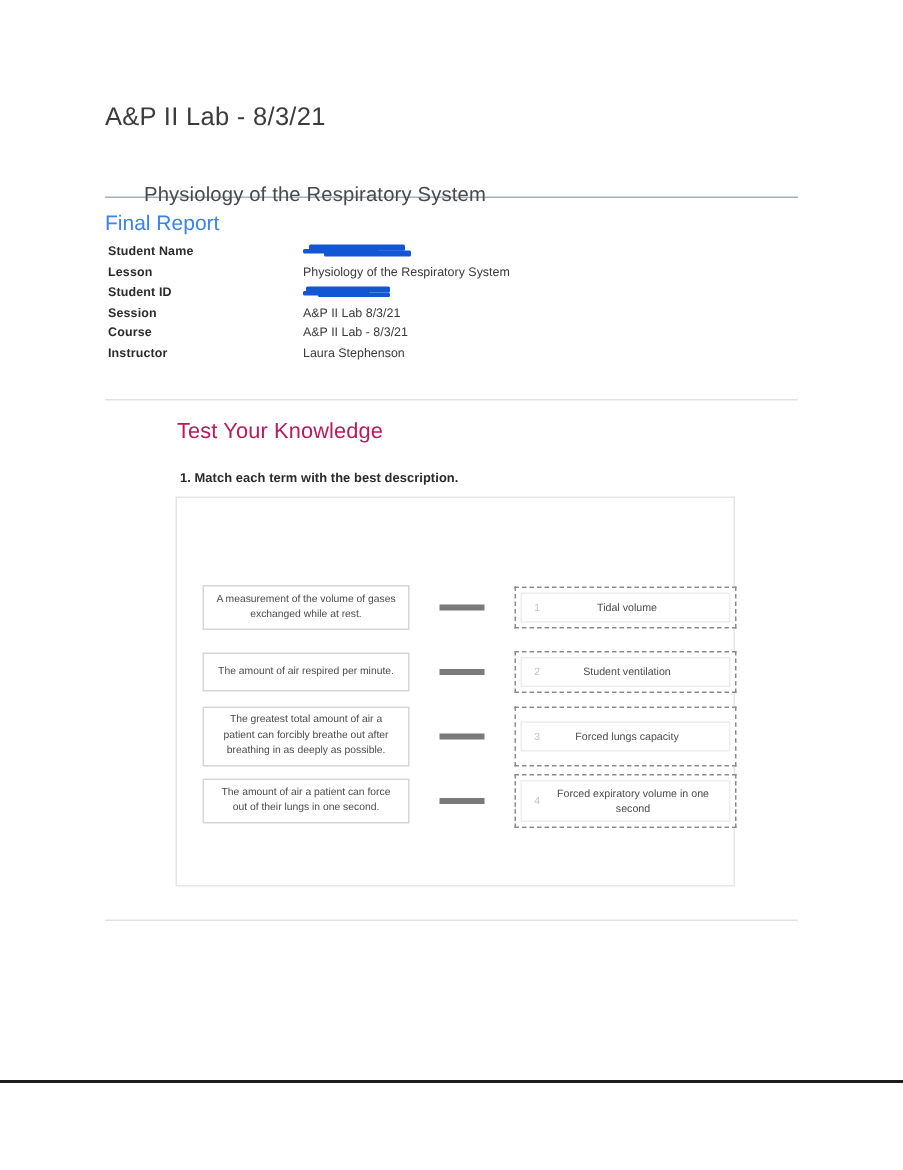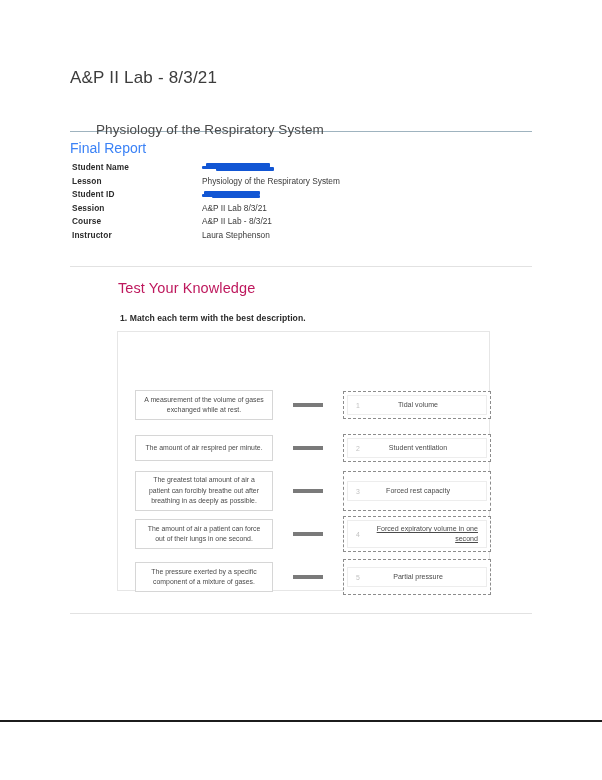--- a/index.html
+++ b/index.html
@@ -242,23 +242,22 @@
   }
   .right-label {
     flex: 1;
     text-align: center;
     font-size: 7.1px;
     line-height: 10px;
     color: #4b4b4b;
     padding-right: 14px;
   }
   .right-label.left-align {
-    text-align: right;
+    text-align: center;
     padding-right: 6px;
-    text-decoration: underline;
   }
 
   
   .footer-rule {
     position: absolute;
     left: 0;
     top: 720px;
     width: 602px;
     height: 1.5px;
     background: #1c1c1c;
@@ -348,46 +347,36 @@
           </div>
         </div>
       </div>
 
       <div class="match-row h3">
         <div class="left-card">The greatest total amount of air a patient can forcibly breathe out after breathing in as deeply as possible.</div>
         <div class="connector"></div>
         <div class="right-card">
           <div class="right-inner">
             <span class="right-num">3</span>
-            <span class="right-label">Forced rest capacity</span>
+            <span class="right-label">Forced lungs capacity</span>
           </div>
         </div>
       </div>
 
       <div class="match-row h4">
         <div class="left-card">The amount of air a patient can force out of their lungs in one second.</div>
         <div class="connector"></div>
         <div class="right-card">
           <div class="right-inner">
             <span class="right-num">4</span>
             <span class="right-label left-align">Forced expiratory volume in one second</span>
           </div>
         </div>
       </div>
 
-      <div class="match-row h5">
-        <div class="left-card">The pressure exerted by a specific component of a mixture of gases.</div>
-        <div class="connector"></div>
-        <div class="right-card">
-          <div class="right-inner">
-            <span class="right-num">5</span>
-            <span class="right-label">Partial pressure</span>
-          </div>
-        </div>
-      </div>
 
     </div>
   </div>
 
   <div class="divider bottom-sec"></div>
 
   <div class="footer-rule"></div>
 
   <div class="footer">
     

